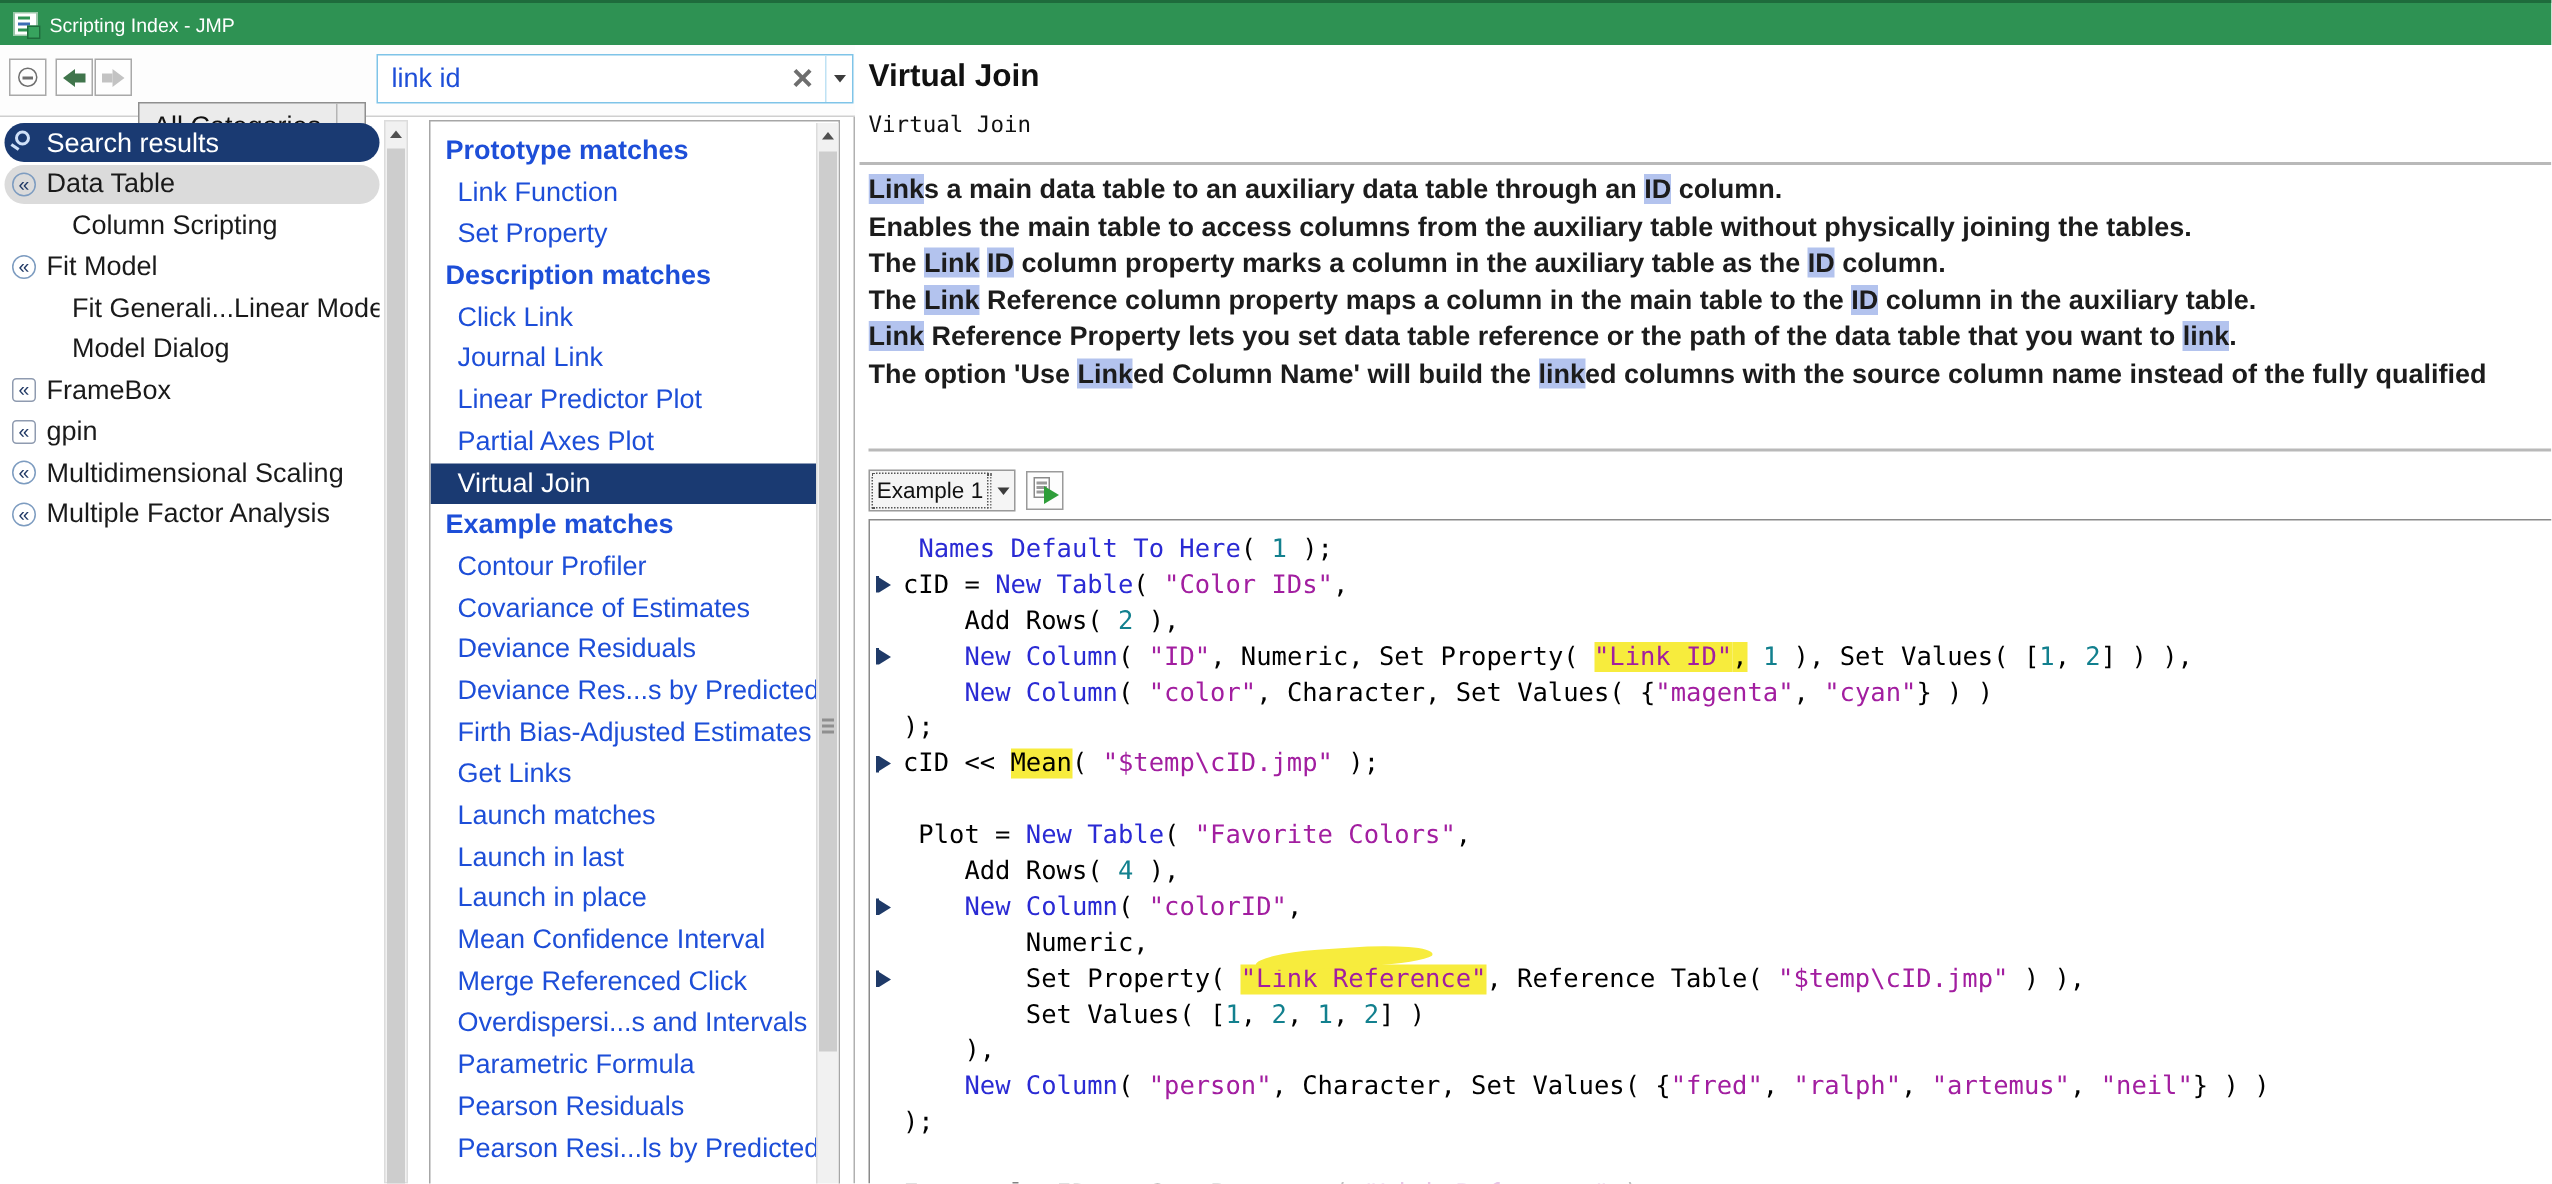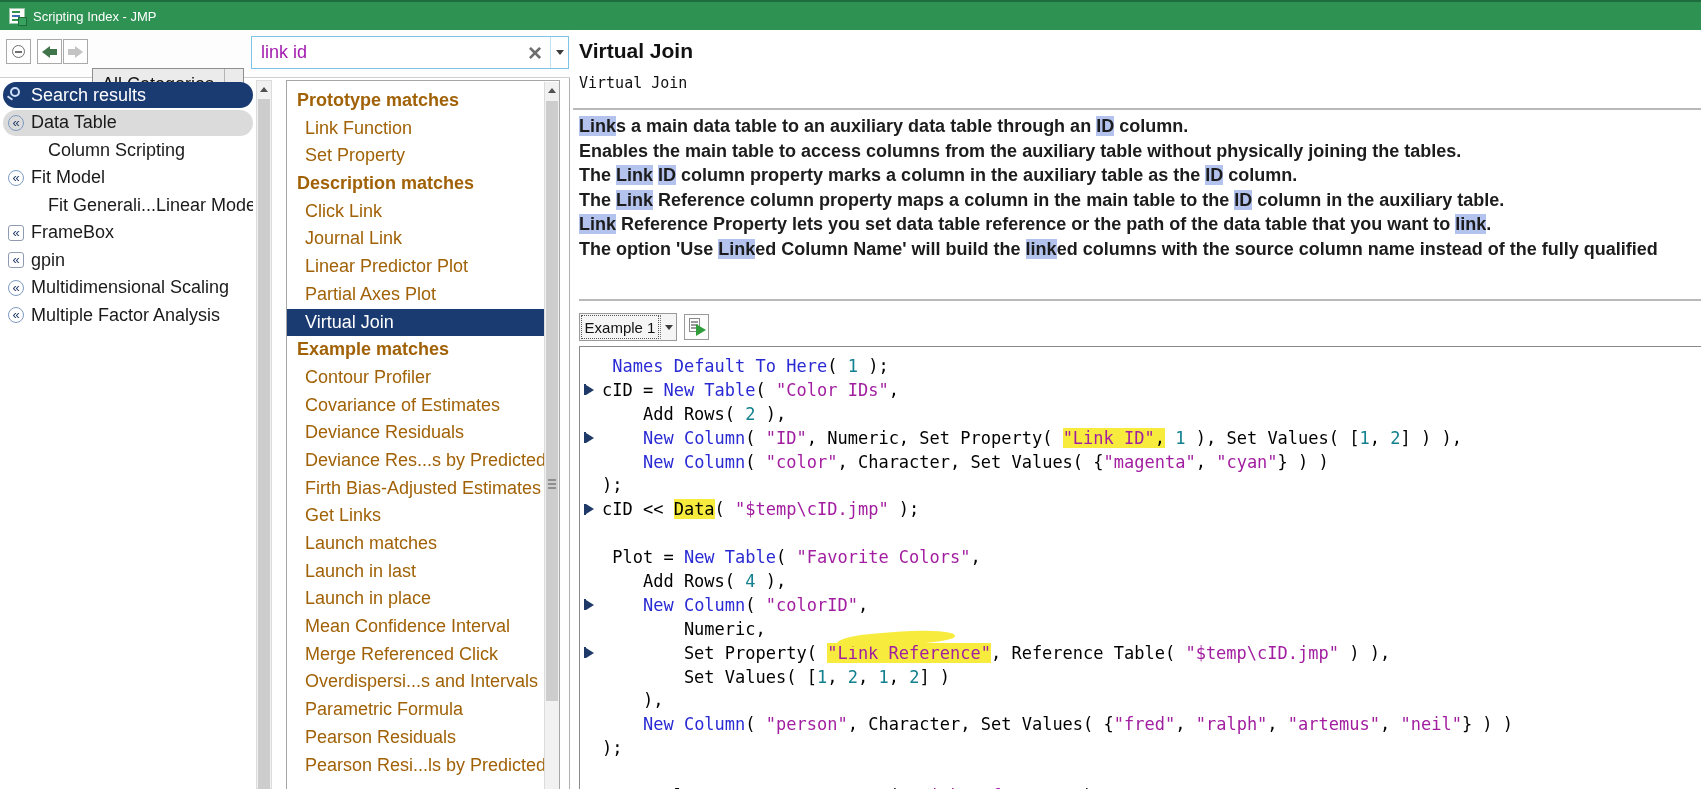--- a/index.html
+++ b/index.html
@@ -28,21 +28,21 @@
   .back  .arr-bar { left:12px; background:#40754c; }
   .fwd   .arr-tri { right:4px; border-left:8px solid #c3c3c3; }
   .fwd   .arr-bar { right:12px; background:#c3c3c3; }
 
   .combo { position:absolute; top:6px; height:33px; border:1px solid #8f8f8f; background:#ebebeb; display:flex; align-items:center; }
   .combo-label { font-size:18px; color:#111; padding-left:9px; flex:1; }
   .combo-caret-zone { width:19px; height:100%; border-left:1px solid #b5b5b5; display:flex; align-items:center; justify-content:center; }
   .caret-down { width:0; height:0; border-left:4px solid transparent; border-right:4px solid transparent; border-top:5px solid #3c3c3c; }
 
   .searchbox { position:absolute; left:251px; top:6px; width:318px; height:33px; border:1px solid #7fc4e8; background:#fff; display:flex; align-items:center; }
-  .searchbox input { flex:1; height:100%; border:none; outline:none; font-size:18px; padding-left:9px; color:#a21caf; font-family:"Liberation Sans",sans-serif; background:transparent; }
+  .searchbox input { flex:1; height:100%; border:none; outline:none; font-size:18px; padding-left:9px; color:#1d4ed8; font-family:"Liberation Sans",sans-serif; background:transparent; }
   .search-clear { width:30px; font-size:24px; color:#6e6e6e; text-align:center; line-height:30px; font-weight:bold; cursor:default; }
   .search-caret-zone { width:18px; height:100%; border-left:1px solid #bfe2f4; display:flex; align-items:center; justify-content:center; }
 
   
   .sidebar { position:absolute; left:0; top:50px; width:256px; bottom:0; padding-top:2px; }
   .side-row { position:relative; height:26px; margin:0 3px 1.5px 3px; border-radius:13px; display:flex; align-items:center; font-size:18px; color:#1a1a1a; }
   .side-row.sel-primary { background:#1A3A72; color:#fff; }
   .side-row.sel-secondary { background:#DBDBDB; }
   .side-icon { position:absolute; left:5px; top:5px; width:16px; height:16px; font-size:13px; line-height:14px; text-align:center; color:#223a66; }
   .icon-circ { border:1px solid #7d9cc0; border-radius:50%; }
@@ -56,21 +56,21 @@
   .scrollbar { position:absolute; width:16px; background:#f1f1f1; border:1px solid #dcdcdc; }
   .sb-up { position:absolute; left:0; top:0; width:14px; height:16px; display:flex; align-items:center; justify-content:center; }
   .tri-up { width:0; height:0; border-left:4px solid transparent; border-right:4px solid transparent; border-bottom:5px solid #505050; }
   .sb-thumb { position:absolute; left:1px; width:12px; background:#cdcdcd; }
   .sb-grip { position:absolute; left:2px; width:8px; height:1.5px; background:#8f8f8f; }
   .sidebar-sb { left:256px; top:50px; bottom:0; }
   .list-sb { left:257px; top:1px; bottom:0; border-top:none; }
 
   
   .list-box { position:absolute; left:286px; top:50px; width:274px; height:720px; border:1px solid #a6a6a6; background:#fff; padding-top:6px; overflow:hidden; }
-  .list-row { height:27.7px; line-height:27.7px; font-size:18px; color:#a16207; padding-left:18px; white-space:nowrap; overflow:hidden; width:257px; }
+  .list-row { height:27.7px; line-height:27.7px; font-size:18px; color:#1d4ed8; padding-left:18px; white-space:nowrap; overflow:hidden; width:257px; }
   .list-row.hdr { font-weight:bold; padding-left:10px; }
   .list-row.sel { background:#1A3A72; color:#fff; }
 
   
   .right-panel { position:absolute; left:571px; top:30px; width:1130px; height:759px; background:#fff; overflow:hidden; }
   .topic-title { position:absolute; left:8px; top:9px; font-size:21px; font-weight:bold; color:#111; }
   .topic-sub { position:absolute; left:8px; top:44px; font-family:"DejaVu Sans Mono", monospace; font-size:15px; color:#111; }
   .divider { position:absolute; height:2px; background:#b9b9b9; left:2px; right:0; }
   .div1 { top:78px; }
   .div2 { top:269px; left:8px; }
@@ -146,20 +146,23 @@
       </div>
       <div class="side-row indent1">
         <span class="side-label">Column Scripting</span>
       </div>
       <div class="side-row">
         <span class="side-icon icon-circ">«</span>
         <span class="side-label">Fit Model</span>
       </div>
       <div class="side-row indent1">
         <span class="side-label">Fit Generali...Linear Model</span>
+      </div>
+      <div class="side-row indent1">
+        <span class="side-label">Model Dialog</span>
       </div>
       <div class="side-row">
         <span class="side-icon icon-sq">«</span>
         <span class="side-label">FrameBox</span>
       </div>
       <div class="side-row">
         <span class="side-icon icon-sq">«</span>
         <span class="side-label">gpin</span>
       </div>
       <div class="side-row">
@@ -246,21 +249,21 @@
   </div>
 
   <div class="code-box">
     <div id="codeLines">
         <div class="code-line"><span> </span><span class="tok-k">Names Default To Here</span><span>( </span><span class="tok-n">1</span><span> );</span></div>
         <div class="code-line"><span class="code-marker"></span><span>cID = </span><span class="tok-k">New Table</span><span>( </span><span class="tok-s">"Color IDs"</span><span>,</span></div>
         <div class="code-line"><span>    Add Rows( </span><span class="tok-n">2</span><span> ),</span></div>
         <div class="code-line"><span class="code-marker"></span><span>    </span><span class="tok-k">New Column</span><span>( </span><span class="tok-s">"ID"</span><span>, Numeric, Set Property( </span><span class="tok-s yhl">"Link ID"</span><span class="yhl">,</span><span> </span><span class="tok-n">1</span><span> ), Set Values( [</span><span class="tok-n">1</span><span>, </span><span class="tok-n">2</span><span>] ) ),</span></div>
         <div class="code-line"><span>    </span><span class="tok-k">New Column</span><span>( </span><span class="tok-s">"color"</span><span>, Character, Set Values( {</span><span class="tok-s">"magenta"</span><span>, </span><span class="tok-s">"cyan"</span><span>} ) )</span></div>
         <div class="code-line"><span>);</span></div>
-        <div class="code-line"><span class="code-marker"></span><span>cID &lt;&lt; </span><span class="yhl">Data</span><span>( </span><span class="tok-s">"$temp\cID.jmp"</span><span> );</span></div>
+        <div class="code-line"><span class="code-marker"></span><span>cID &lt;&lt; </span><span class="yhl">Mean</span><span>( </span><span class="tok-s">"$temp\cID.jmp"</span><span> );</span></div>
         <div class="code-line"></div>
         <div class="code-line"><span> Plot = </span><span class="tok-k">New Table</span><span>( </span><span class="tok-s">"Favorite Colors"</span><span>,</span></div>
         <div class="code-line"><span>    Add Rows( </span><span class="tok-n">4</span><span> ),</span></div>
         <div class="code-line"><span class="code-marker"></span><span>    </span><span class="tok-k">New Column</span><span>( </span><span class="tok-s">"colorID"</span><span>,</span></div>
         <div class="code-line"><span>        Numeric,</span></div>
         <div class="code-line"><span class="code-marker"></span><span>        Set Property( </span><span class="tok-s yhl sw">"Link Reference"</span><span>, Reference Table( </span><span class="tok-s">"$temp\cID.jmp"</span><span> ) ),</span></div>
         <div class="code-line"><span>        Set Values( [</span><span class="tok-n">1</span><span>, </span><span class="tok-n">2</span><span>, </span><span class="tok-n">1</span><span>, </span><span class="tok-n">2</span><span>] )</span></div>
         <div class="code-line"><span>    ),</span></div>
         <div class="code-line"><span>    </span><span class="tok-k">New Column</span><span>( </span><span class="tok-s">"person"</span><span>, Character, Set Values( {</span><span class="tok-s">"fred"</span><span>, </span><span class="tok-s">"ralph"</span><span>, </span><span class="tok-s">"artemus"</span><span>, </span><span class="tok-s">"neil"</span><span>} ) )</span></div>
         <div class="code-line"><span>);</span></div>

